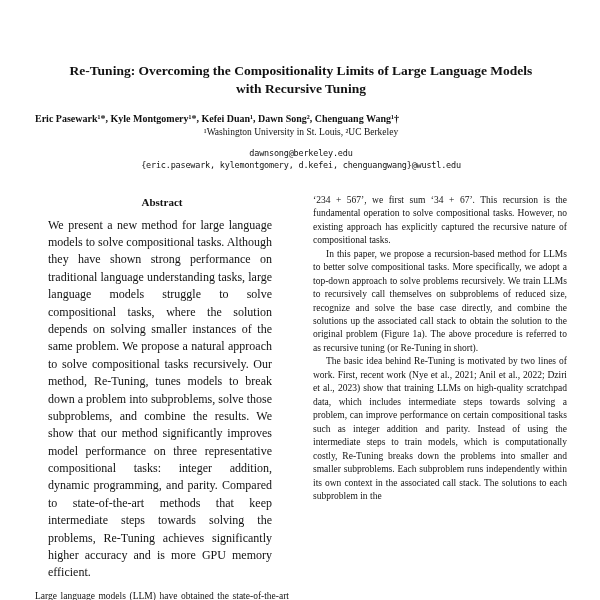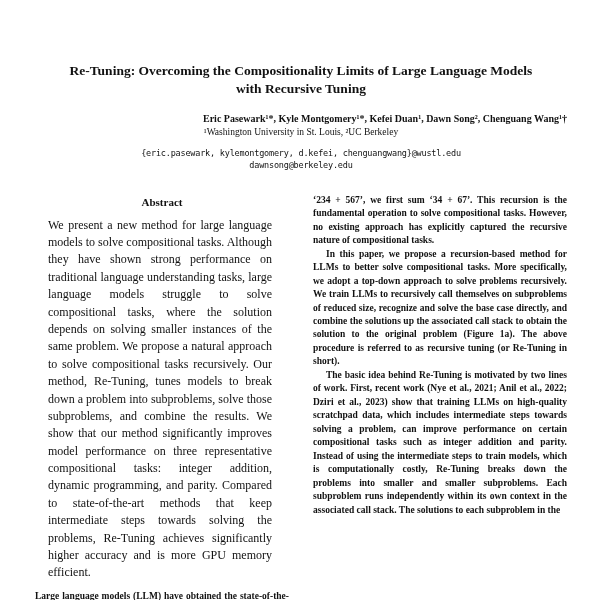--- a/index.html
+++ b/index.html
@@ -9,21 +9,21 @@
     background: #ffffff; color: #111;
     font-family: "Liberation Serif", "DejaVu Serif", serif;
   }
   .page { width: 600px; height: 480px; padding: 62px 33px 0 35px; }
 
   .title {
     font-size: 13.5px; font-weight: bold; text-align: center;
     line-height: 1.32; margin: 0 auto 15px; max-width: 468px;
   }
   .authors {
-    font-size: 10px; font-weight: bold; text-align: right; margin: 0 0 3px;
+    font-size: 10px; font-weight: bold; text-align: left; margin: 0 0 3px;
   }
   .affil { font-size: 9.5px; text-align: center; margin: 0 0 11px; }
   .email {
     font-family: "DejaVu Sans Mono", "Liberation Mono", monospace;
     font-size: 8.5px; text-align: center; margin: 0 0 2px; letter-spacing: -0.2px;
   }
 
   .columns { display: flex; gap: 24px; margin-top: 24px; }
   .col { flex: 1 1 0; min-width: 0; }
 
@@ -33,36 +33,36 @@
   .abstract-text {
     font-size: 12px; line-height: 1.45; text-align: justify;
     margin: 8px; padding: 0 9px 0 5px; hyphens: auto;
   }
 
   .section-heading { font-size: 11px; font-weight: bold; margin: 15px 0 8px; }
   .sec-num { display: inline-block; width: 17px; }
 
   .body-text {
     font-size: 9.5px; line-height: 1.42; text-align: justify;
-    margin: 0; hyphens: auto; font-weight: bold;
+    margin: 0; hyphens: auto;
   }
   p.body-text + p.body-text { text-indent: 13px; }
 </style>
 </head>
 <body>
 
 <div class="page">
 
   <h1 class="title">Re-Tuning: Overcoming the Compositionality Limits of Large Language Models with Recursive Tuning</h1>
 
   <div class="header-block">
     <p class="authors">Eric Pasewark¹*, Kyle Montgomery¹*, Kefei Duan¹, Dawn Song², Chenguang Wang¹†</p>
     <p class="affil">¹Washington University in St. Louis, ²UC Berkeley</p>
+    <p class="email">dawnsong@berkeley.edu</p>
     <p class="email">{eric.pasewark, kylemontgomery, d.kefei, chenguangwang}@wustl.edu</p>
-    <p class="email">dawnsong@berkeley.edu</p>
   </div>
 
   <div class="columns">
 
     <div class="col">
       <h2 class="abstract-heading">Abstract</h2>
       <p class="abstract-text">We present a new method for large language models to solve compositional tasks. Although they have shown strong performance on traditional language understanding tasks, large language models struggle to solve compositional tasks, where the solution depends on solving smaller instances of the same problem. We propose a natural approach to solve compositional tasks recursively. Our method, Re-Tuning, tunes models to break down a problem into subproblems, solve those subproblems, and combine the results. We show that our method significantly improves model performance on three representative compositional tasks: integer addition, dynamic programming, and parity. Compared to state-of-the-art methods that keep intermediate steps towards solving the problems, Re-Tuning achieves significantly higher accuracy and is more GPU memory efficient.</p>
 
       <p class="body-text">Large language models (LLM) have obtained the state-of-the-art performance on a wide set of tasks (Brown et al., 2020; Taylor et al., 2022; Chowdhery et al., 2022; Anil et al., 2023; OpenAI, 2023; Touvron et al., 2023a,b). However, recent studies (Anil et al., 2022; Dziri et al., 2023; Zhou et al., 2023b) show these models struggle to</p>
     </div>

